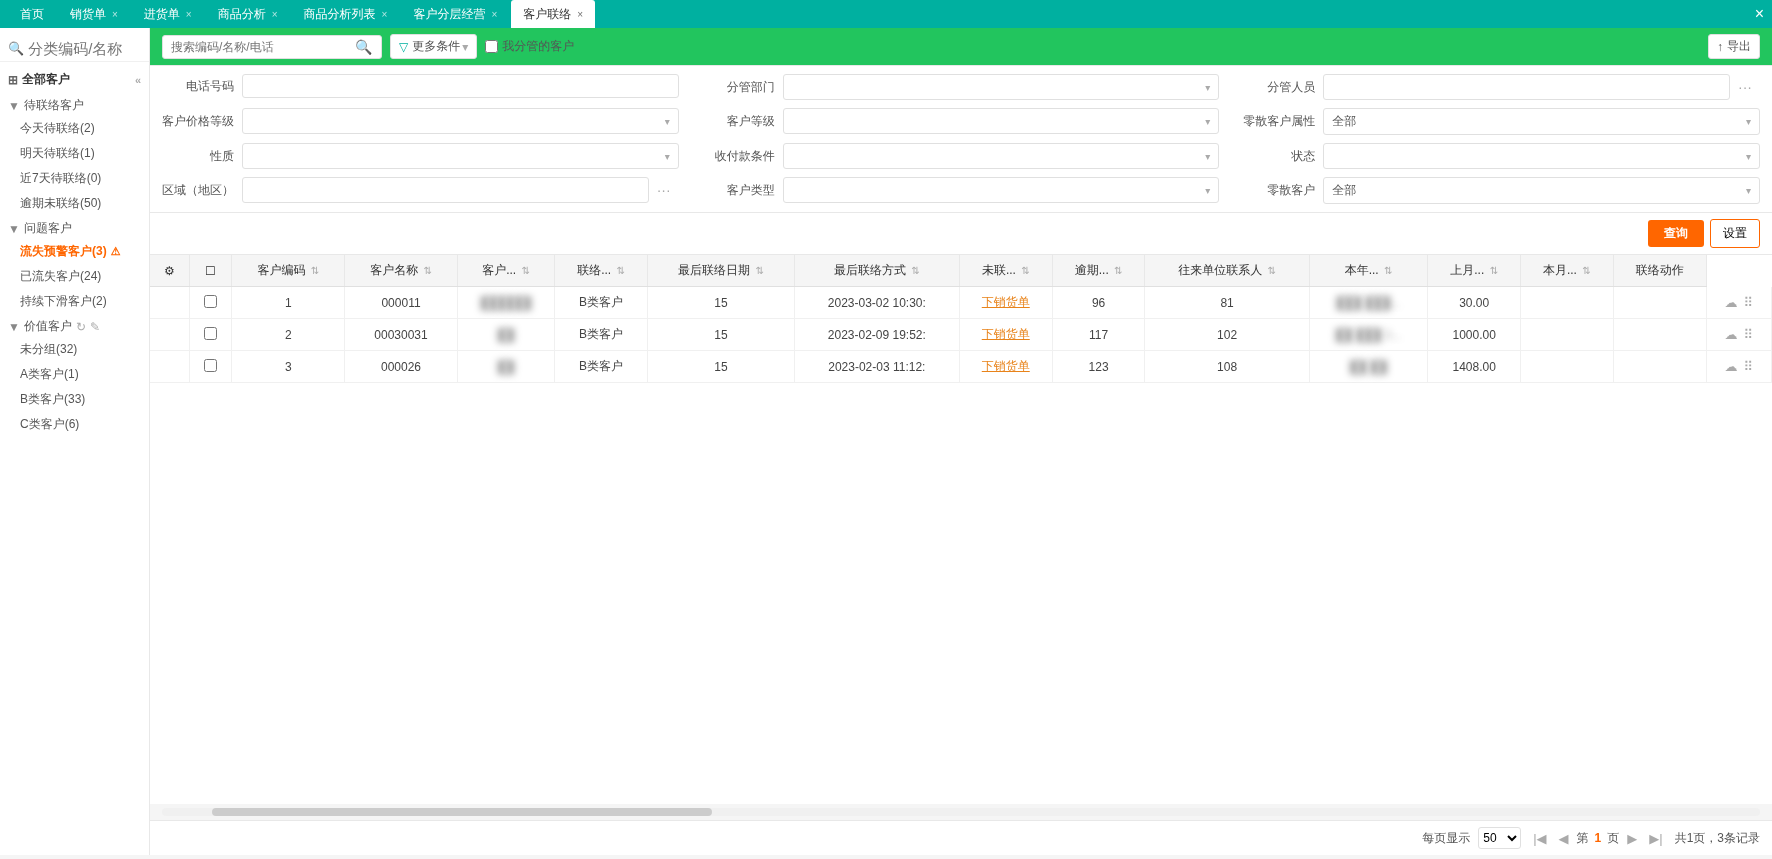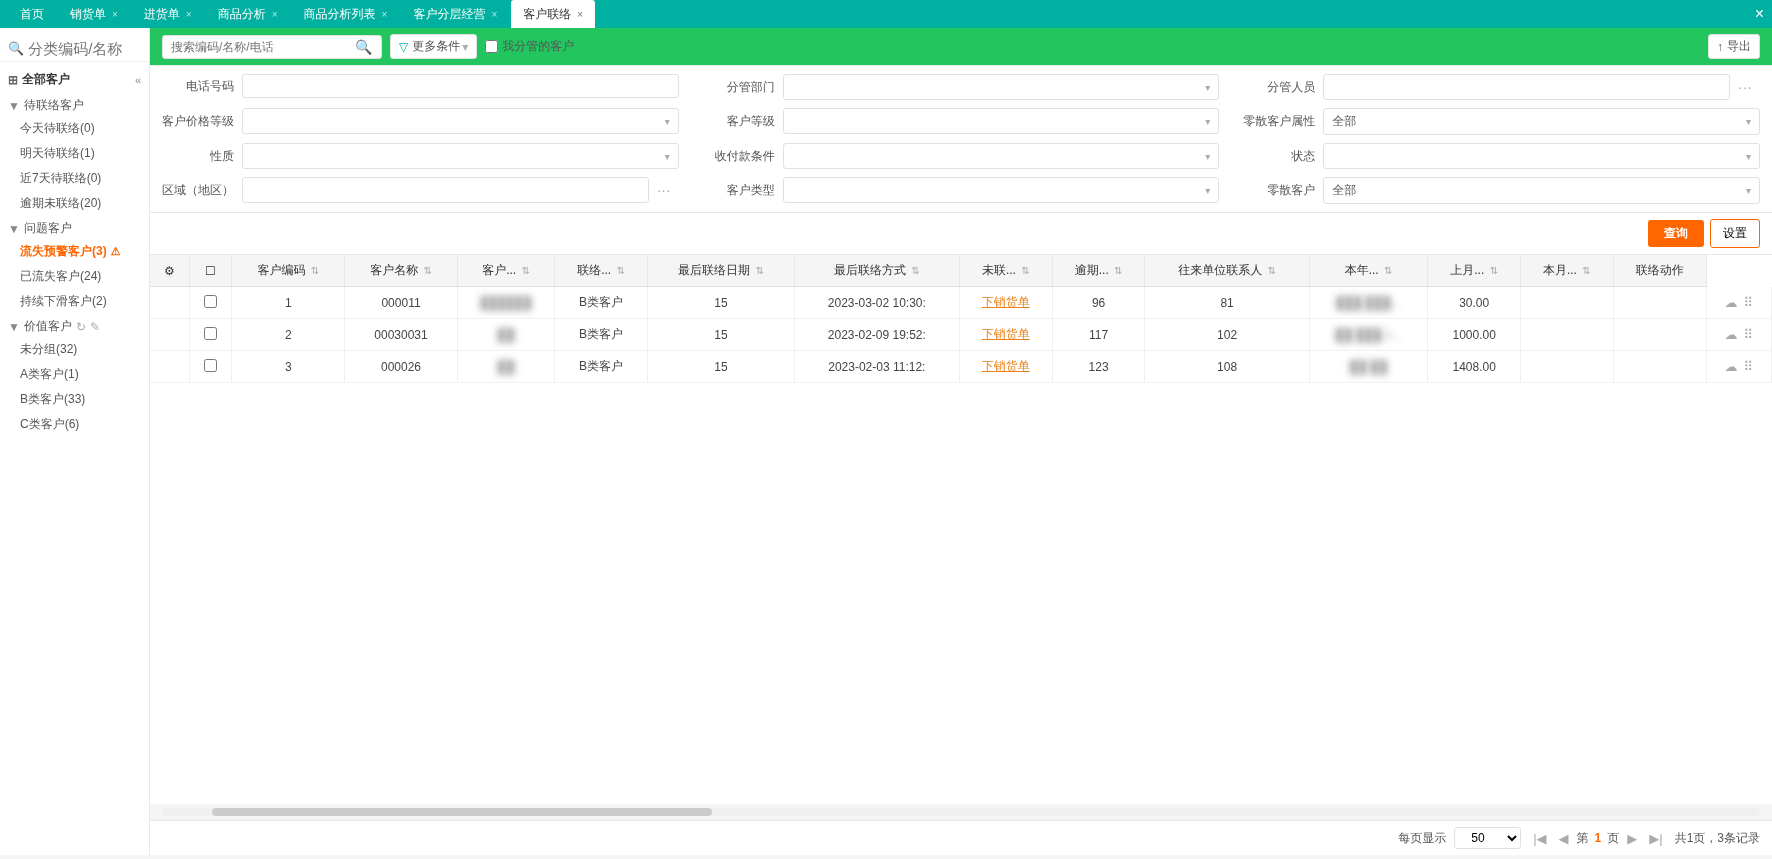--- a/index.html
+++ b/index.html
@@ -142,21 +142,21 @@
     .action-icons { display: flex; align-items: center; justify-content: center; gap: 6px; }
     .action-icon { color: #aaa; cursor: pointer; font-size: 13px; }
 
     
     .footer {
       display: flex; align-items: center; justify-content: flex-end; padding: 6px 12px;
       background: #fff; border-top: 1px solid #e8e8e8; font-size: 12px; color: #555;
       flex-shrink: 0; gap: 8px;
     }
     .footer-select {
-      border: 1px solid #e0e0e0; border-radius: 3px; padding: 2px 12px; font-size: 12px;
+      border: 1px solid #e0e0e0; border-radius: 3px; padding: 2px 0; font-size: 12px;
       background: #fff; cursor: pointer;
     }
     .footer-nav { display: flex; align-items: center; gap: 4px; }
     .footer-nav-btn { color: #aaa; cursor: pointer; font-size: 13px; padding: 2px 4px; }
     .page-num { color: #ff6600; font-weight: bold; margin: 0 2px; }
     .scrollbar-track {
       height: 8px; background: #f0f0f0; border-radius: 4px; margin: 4px 12px;
       position: relative;
     }
     .scrollbar-thumb {
@@ -211,30 +211,30 @@
         <span class="grid-icon">⊞</span>
         <span>全部客户</span>
         <span class="sidebar-collapse-btn">«</span>
       </div>
 
       <div class="sidebar-section-title">
         <span class="arrow">▼</span>
         <span>待联络客户</span>
       </div>
       <div class="sidebar-item">
-        <span>今天待联络(0)</span>
+        <span>今天待联络(2)</span>
       </div>
       <div class="sidebar-item">
         <span>明天待联络(1)</span>
       </div>
       <div class="sidebar-item">
         <span>近7天待联络(0)</span>
       </div>
       <div class="sidebar-item">
-        <span>逾期未联络(20)</span>
+        <span>逾期未联络(50)</span>
       </div>
 
       <div class="sidebar-section-title">
         <span class="arrow">▼</span>
         <span>问题客户</span>
       </div>
       <div class="sidebar-item active">
         <span>流失预警客户(3)</span>
         <span class="warning-icon">⚠</span>
       </div>

